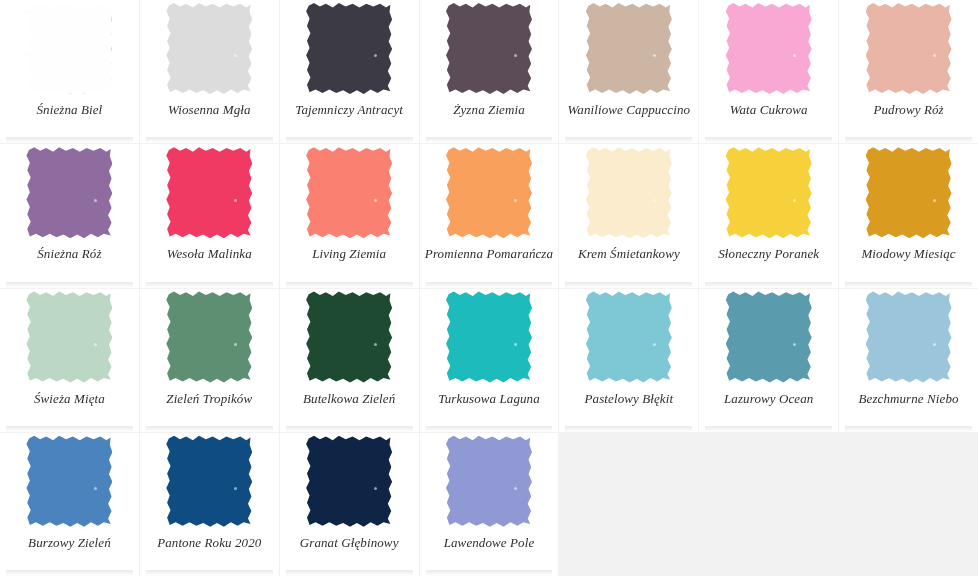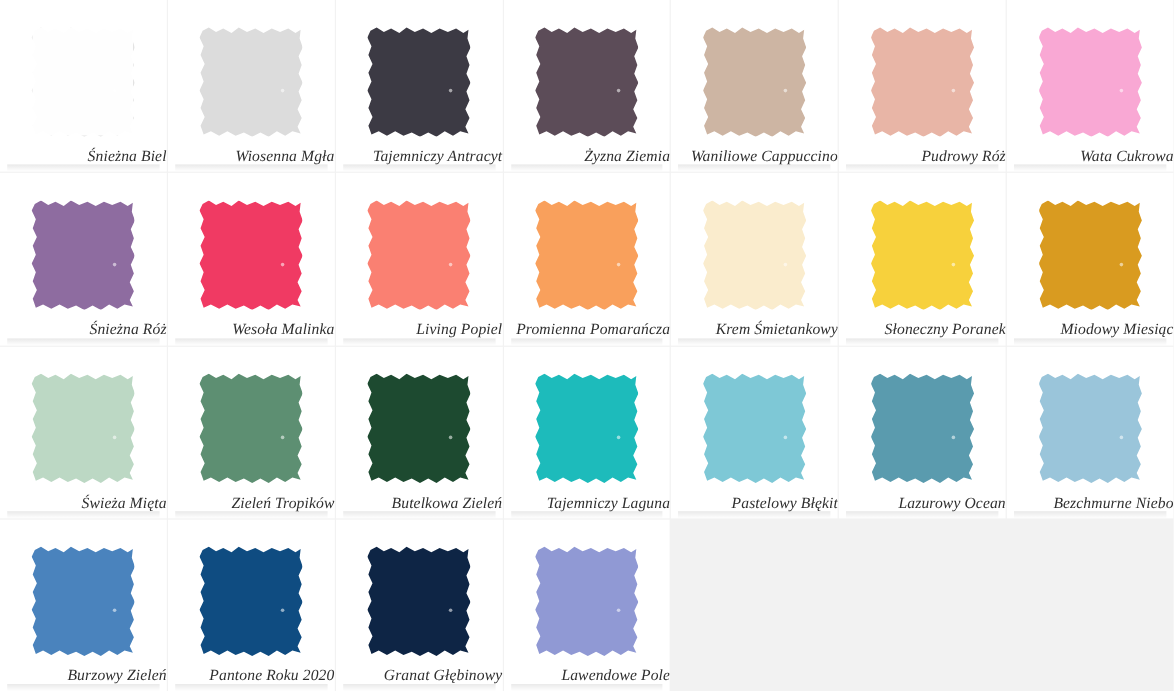--- a/index.html
+++ b/index.html
@@ -25,23 +25,23 @@
     column-gap: 1px;
     row-gap: 1px;
     background: #f2f2f2;
   }
 
   .swatch-card {
     position: relative;
     background: #ffffff;
     display: flex;
     flex-direction: column;
-    align-items: flex-end;
+    align-items: center;
     justify-content: flex-start;
-    padding-top: 20px;
+    padding-top: 0;
     overflow: hidden;
   }
 
   .swatch-card::after {
     content: "";
     position: absolute;
     left: 6px;
     right: 6px;
     bottom: 0;
     height: 6px;
@@ -158,40 +158,40 @@
       <div class="swatch-paint" style="--c: #cdb5a3;">
         <div class="paint-body"></div>
         <div class="paint-speck"></div>
       </div>
     </div>
     <div class="swatch-label">Waniliowe Cappuccino</div>
   </div>
 
   <div class="swatch-card">
     <div class="swatch-paint-wrap">
+      <div class="swatch-paint" style="--c: #f9a8d4;">
+        <div class="paint-body"></div>
+        <div class="paint-speck"></div>
+      </div>
+    </div>
+    <div class="swatch-label">Wata Cukrowa</div>
+  </div>
+
+  <div class="swatch-card">
+    <div class="swatch-paint-wrap">
       <div class="swatch-paint" style="--c: #e8b5a6;">
         <div class="paint-body"></div>
         <div class="paint-speck"></div>
       </div>
     </div>
     <div class="swatch-label">Pudrowy Róż</div>
   </div>
 
   <div class="swatch-card">
     <div class="swatch-paint-wrap">
-      <div class="swatch-paint" style="--c: #f9a8d4;">
-        <div class="paint-body"></div>
-        <div class="paint-speck"></div>
-      </div>
-    </div>
-    <div class="swatch-label">Wata Cukrowa</div>
-  </div>
-
-  <div class="swatch-card">
-    <div class="swatch-paint-wrap">
       <div class="swatch-paint" style="--c: #8e6ca0;">
         <div class="paint-body"></div>
         <div class="paint-speck"></div>
       </div>
     </div>
     <div class="swatch-label">Śnieżna Róż</div>
   </div>
 
   <div class="swatch-card">
     <div class="swatch-paint-wrap">
@@ -203,21 +203,21 @@
     <div class="swatch-label">Wesoła Malinka</div>
   </div>
 
   <div class="swatch-card">
     <div class="swatch-paint-wrap">
       <div class="swatch-paint" style="--c: #fa8072;">
         <div class="paint-body"></div>
         <div class="paint-speck"></div>
       </div>
     </div>
-    <div class="swatch-label">Living Popiel</div>
+    <div class="swatch-label">Living Ziemia</div>
   </div>
 
   <div class="swatch-card">
     <div class="swatch-paint-wrap">
       <div class="swatch-paint" style="--c: #f9a05c;">
         <div class="paint-body"></div>
         <div class="paint-speck"></div>
       </div>
     </div>
     <div class="swatch-label">Promienna Pomarańcza</div>
@@ -284,21 +284,21 @@
     <div class="swatch-label">Butelkowa Zieleń</div>
   </div>
 
   <div class="swatch-card">
     <div class="swatch-paint-wrap">
       <div class="swatch-paint" style="--c: #1dbbbb;">
         <div class="paint-body"></div>
         <div class="paint-speck"></div>
       </div>
     </div>
-    <div class="swatch-label">Tajemniczy Laguna</div>
+    <div class="swatch-label">Turkusowa Laguna</div>
   </div>
 
   <div class="swatch-card">
     <div class="swatch-paint-wrap">
       <div class="swatch-paint" style="--c: #7ec8d6;">
         <div class="paint-body"></div>
         <div class="paint-speck"></div>
       </div>
     </div>
     <div class="swatch-label">Pastelowy Błękit</div>

